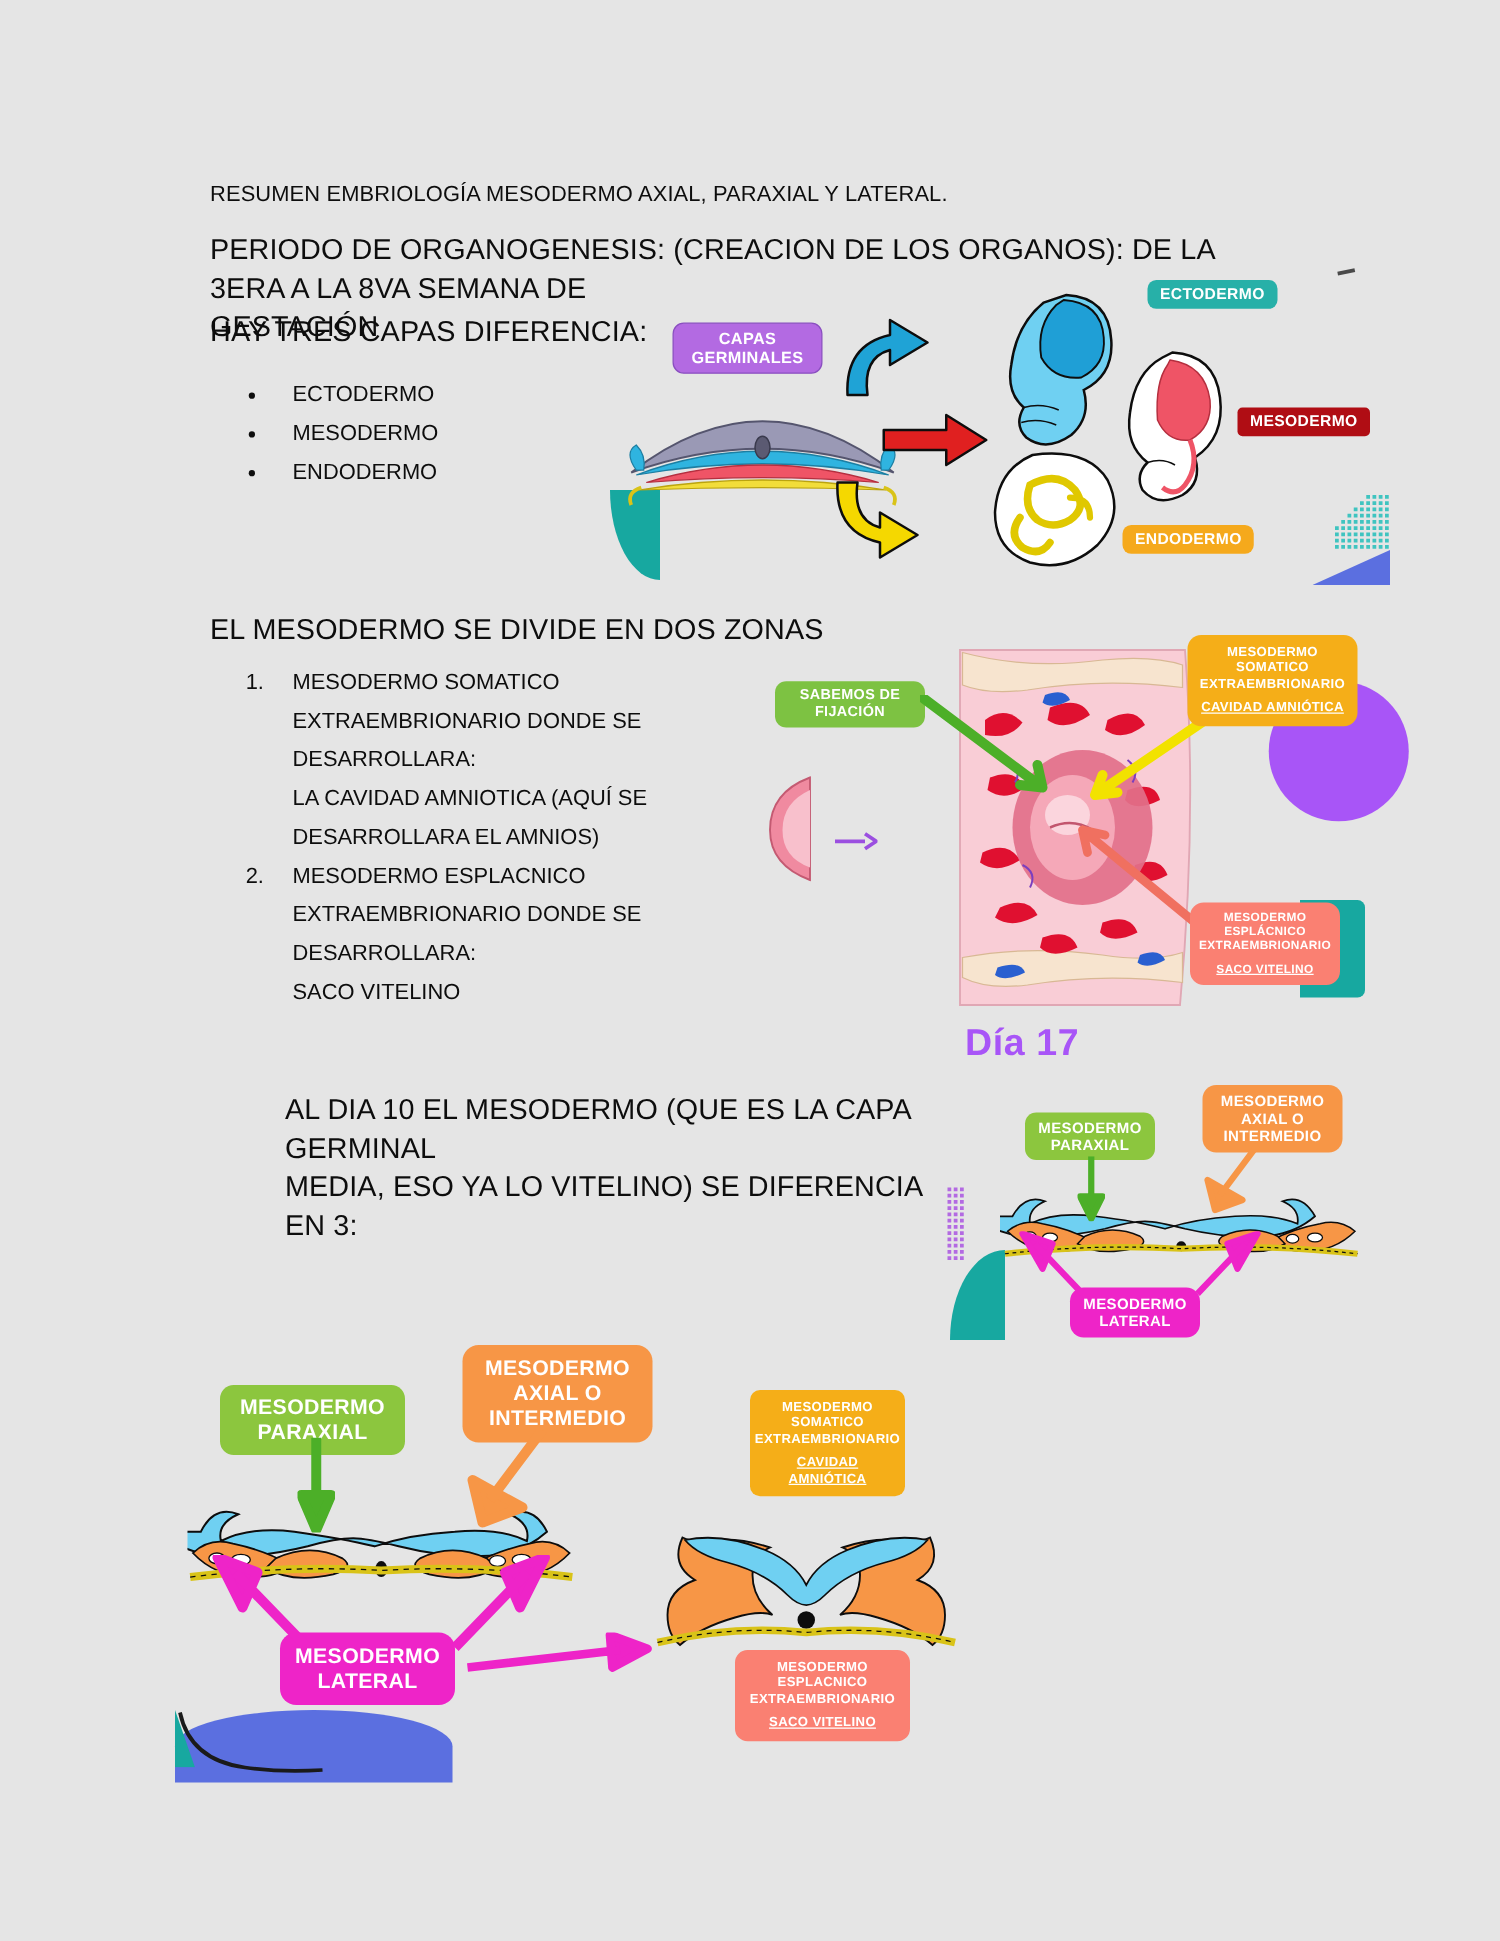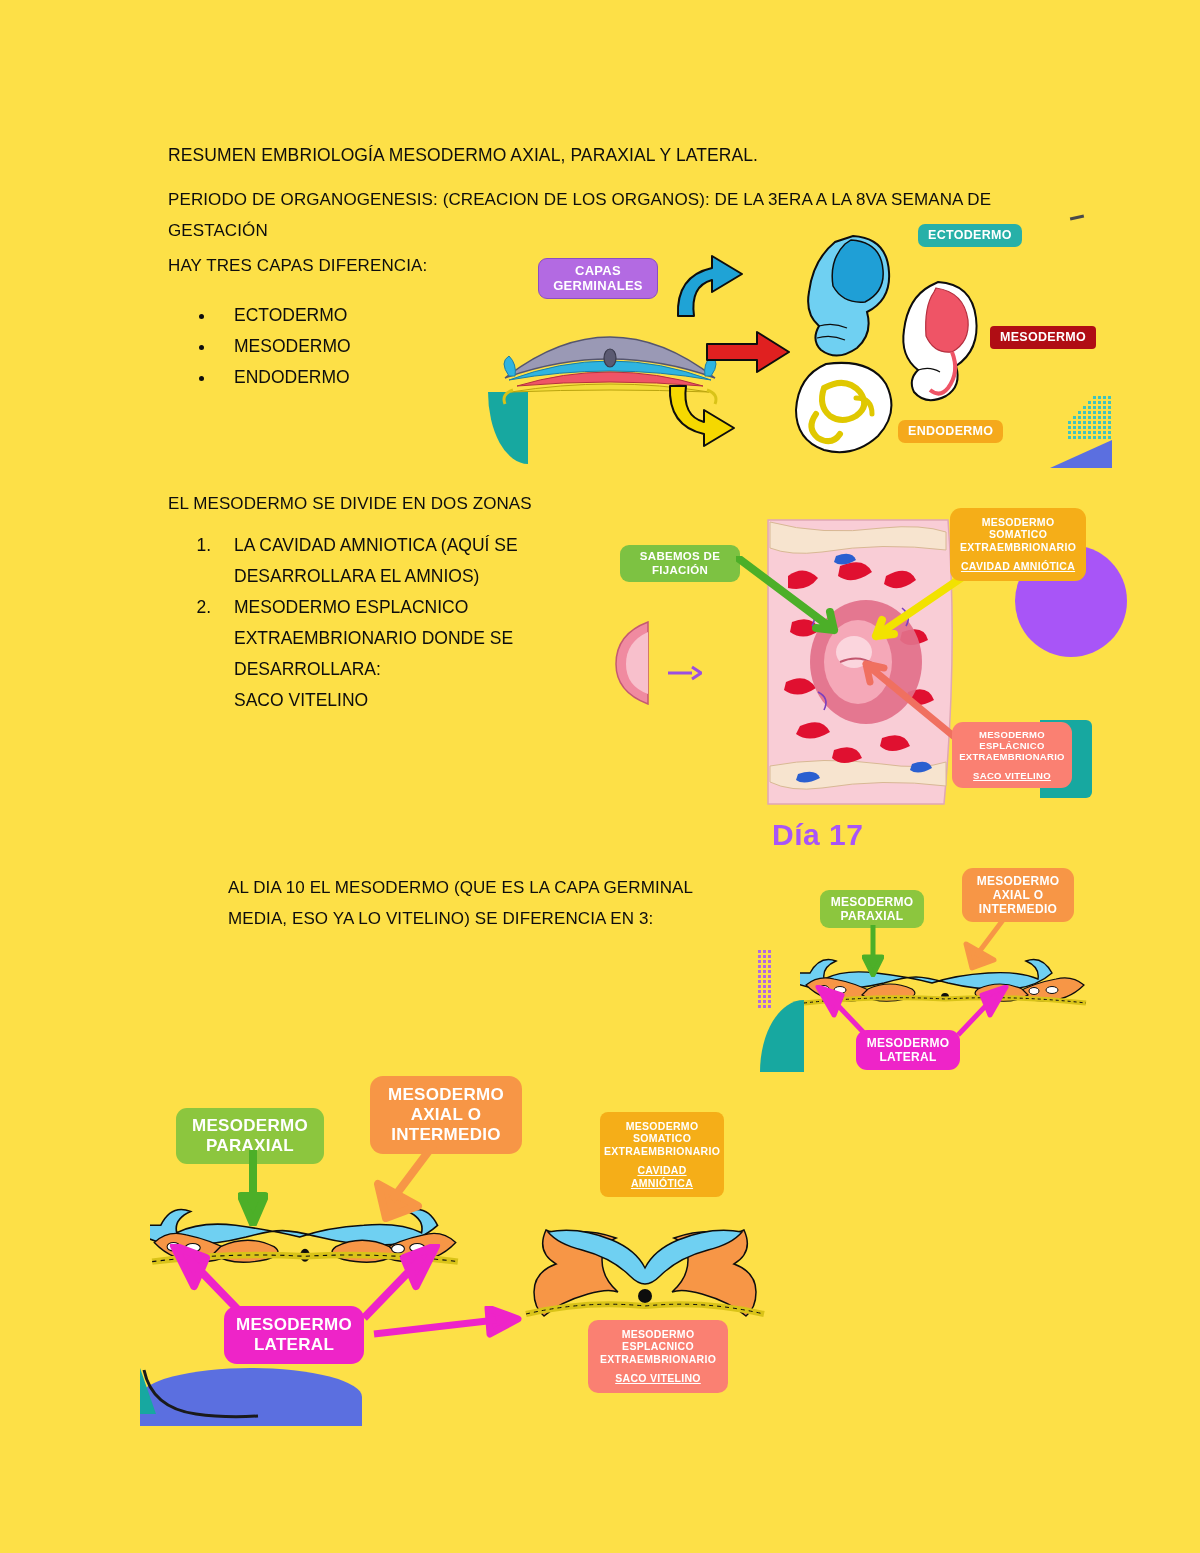--- a/index.html
+++ b/index.html
@@ -10,27 +10,27 @@
   }
   body {
     font-family: "Liberation Sans", sans-serif;
     color: #0d0d0d;
   }
   #page {
     position: relative;
     width: 1200px;
     height: 1553px;
     overflow: hidden;
-    background: #fde047;
+    background: #e5e5e5;
   }
 
   
   .para {
     position: absolute;
-    font-size: 17px;
+    font-size: 23px;
     line-height: 31px;
     letter-spacing: 0.1px;
     color: #0d0d0d;
   }
   .para-title { font-size: 17.5px; }
   ul.bullets, ol.numlist {
     position: absolute;
     margin: 0;
     padding: 0;
     font-size: 17.5px;
@@ -326,20 +326,21 @@
   <div class="chip chip-meso" style="left:990px; top:326px;">MESODERMO</div>
 
   <div class="chip chip-endo" style="left:898px; top:420px;">ENDODERMO</div>
 
   <div class="deco" style="left:1070px; top:216px; width:14px; height:3px; background:#4a4a4a; transform:rotate(-12deg);"></div>
 
   <div class="para" style="left:168px; top:488px;">EL MESODERMO SE DIVIDE EN DOS ZONAS</div>
 
   <ol class="numlist" style="left:168px; top:530px; width:400px;">
     <li>
+      <span class="sub-line">MESODERMO SOMATICO EXTRAEMBRIONARIO DONDE SE DESARROLLARA:</span>
       <span class="sub-line">LA CAVIDAD AMNIOTICA (AQUÍ SE DESARROLLARA EL AMNIOS)</span>
     </li>
     <li>
       <span class="sub-line">MESODERMO ESPLACNICO EXTRAEMBRIONARIO DONDE SE DESARROLLARA:</span>
       <span class="sub-line">SACO VITELINO</span>
     </li>
   </ol>
 
   <div class="deco deco-purple-blob" style="left:1015px; top:545px; width:112px; height:112px;"></div>
 

